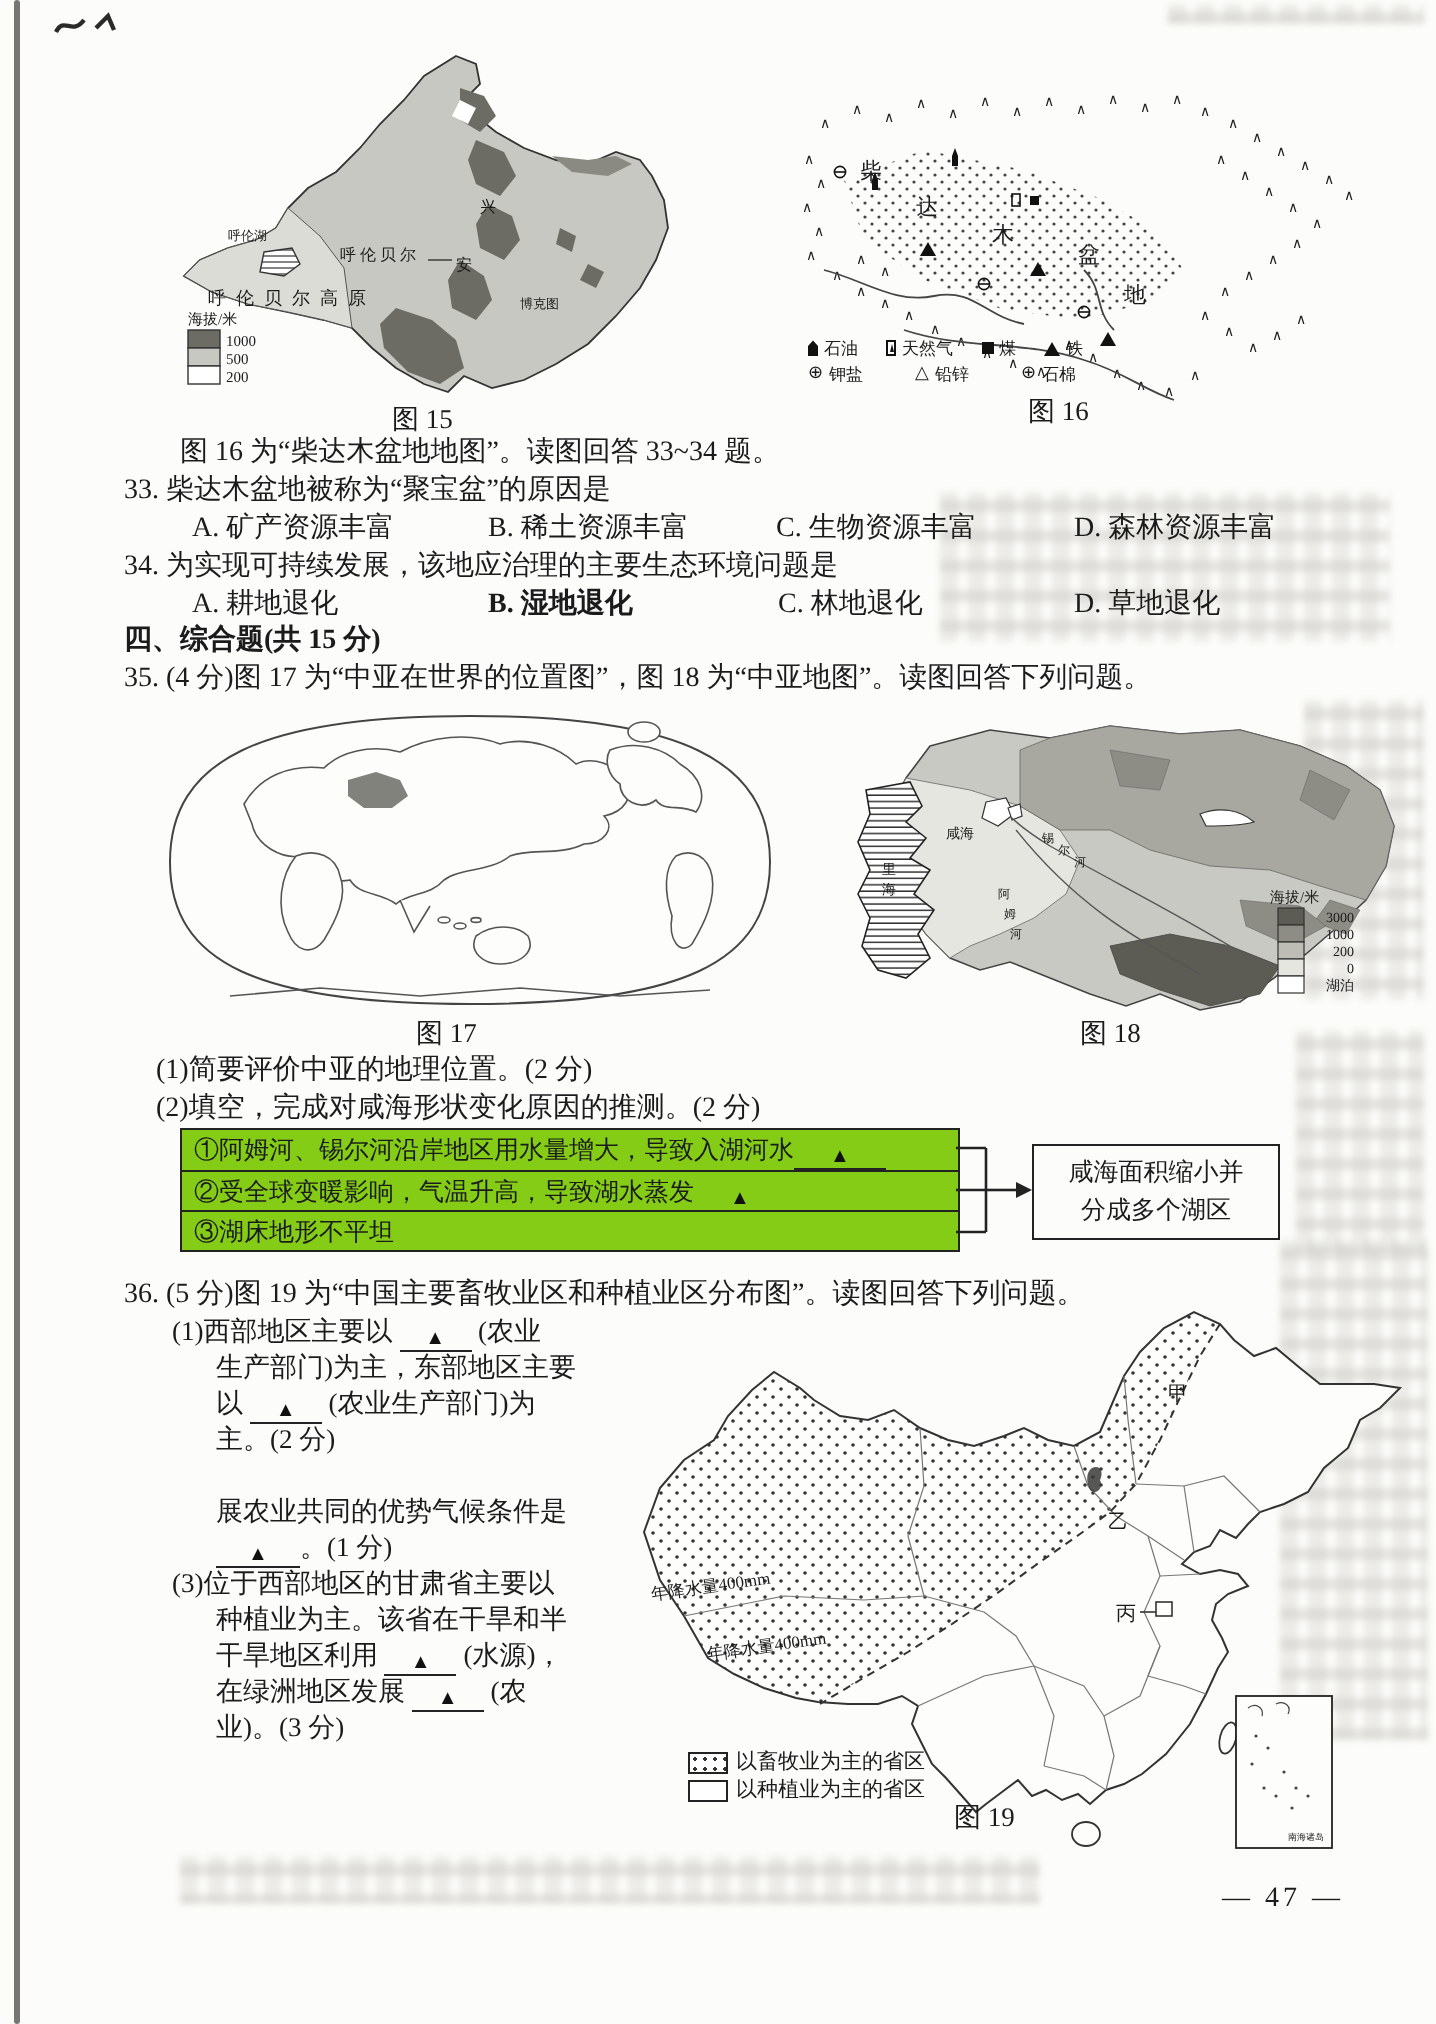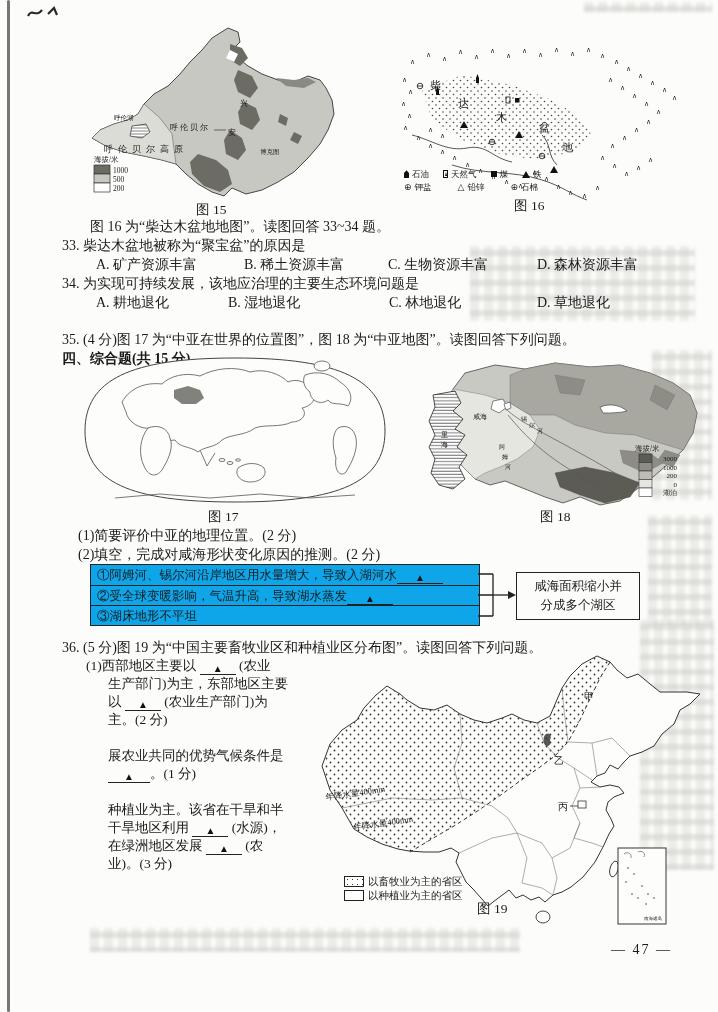--- a/index.html
+++ b/index.html
@@ -1,25 +1,25 @@
 <!DOCTYPE html>
 <html><head>
 <meta charset="utf-8">
 <style>
   html,body{margin:0;padding:0;background:#e9e9e6;}
   .page{position:relative;width:718px;height:1012px;margin:0 auto;background:#fcfcfa;
         font-family:"Liberation Serif","DejaVu Serif",serif;color:#1b1b1b;overflow:hidden;}
   .t{position:absolute;font-size:14px;line-height:1.15;white-space:nowrap;}
-  .b{font-weight:bold;margin-top:38px;}
+  .b{font-weight:bold;}
   .cap{font-size:13.5px;}
   .q36l{font-size:13.5px;}
   .blank{display:inline-block;border-bottom:1.4px solid #222;text-align:center;
          font-size:10px;line-height:11px;vertical-align:-2px;color:#111;}
   .w46{min-width:46px}.w36{min-width:36px}.w42{min-width:42px}
-  .flowbox{position:absolute;left:90px;top:564px;width:388px;height:60px;border:1.5px solid #222;background:#0ea5e9;}
+  .flowbox{position:absolute;left:90px;top:564px;width:388px;height:60px;border:1.5px solid #222;background:#84cc16;}
   .flowrow{height:20px;box-sizing:border-box;padding:2px 0 0 6px;font-size:12.5px;white-space:nowrap;}
   .flowrow + .flowrow{border-top:1.2px solid #222;}
   .resultbox{position:absolute;left:516px;top:572px;width:122px;height:46px;border:1.5px solid #222;
              display:flex;flex-direction:column;align-items:center;justify-content:center;font-size:12.5px;line-height:1.5;background:#fcfcfa;}
   .maplegend{position:absolute;left:344px;top:876px;font-size:10.5px;line-height:1.2;}
   .maplegend .row{display:flex;gap:4px;margin-bottom:1px;}
   .sw{width:20px;height:11px;border:1px solid #222;background:#fff;box-sizing:border-box;}
   .sw.dots{background-image:radial-gradient(#333 0.8px, transparent 0.9px);background-size:5px 5px;}
   .f16legend{position:absolute;left:404px;top:170px;font-size:8.5px;line-height:1;}
   .f16legend .row{display:flex;align-items:flex-end;margin-bottom:4px;}
@@ -231,21 +231,21 @@
   <div class="t cap" style="left:514px;top:198px;">图 16</div>
 
   <div class="t" style="left:90px;top:219px;">图 16 为“柴达木盆地地图”。读图回答 33~34 题。</div>
   <div class="t" style="left:62px;top:238px;">33. 柴达木盆地被称为“聚宝盆”的原因是</div>
   <div class="t" style="left:96px;top:257px;">A. 矿产资源丰富</div>
   <div class="t" style="left:244px;top:257px;">B. 稀土资源丰富</div>
   <div class="t" style="left:388px;top:257px;">C. 生物资源丰富</div>
   <div class="t" style="left:537px;top:257px;">D. 森林资源丰富</div>
   <div class="t" style="left:62px;top:276px;">34. 为实现可持续发展，该地应治理的主要生态环境问题是</div>
   <div class="t" style="left:96px;top:295px;">A. 耕地退化</div>
-  <div class="t" style="left:228px;top:295px;">B. 湿地退化</div>
+  <div class="t" style="left:244px;top:295px;font-weight:bold;">B. 湿地退化</div>
   <div class="t" style="left:389px;top:295px;">C. 林地退化</div>
   <div class="t" style="left:537px;top:295px;">D. 草地退化</div>
   <div class="t b" style="left:62px;top:313px;">四、综合题(共 15 分)</div>
   <div class="t" style="left:62px;top:332px;">35. (4 分)图 17 为“中亚在世界的位置图”，图 18 为“中亚地图”。读图回答下列问题。</div>
 
   <svg style="position:absolute;left:70px;top:350px" width="330" height="162" viewBox="0 0 330 162">
     <path d="M15,81 C15,30 60,8 165,8 C270,8 315,30 315,81 C315,132 270,152 165,152 C60,152 15,132 15,81 Z" fill="#fdfdfb" stroke="#444" stroke-width="1"></path>
     <g fill="#fdfdfb" stroke="#555" stroke-width="0.8">
       <path d="M52,52 C60,38 75,32 92,34 C100,26 115,22 130,26 C145,18 165,16 180,22 C195,18 210,24 218,32 C226,28 238,32 242,40 C248,48 242,56 232,58 C238,64 232,72 222,72 C210,78 195,74 185,78 C175,86 160,84 152,90 C145,98 135,96 128,102 C120,96 110,98 105,90 C95,92 85,86 82,78 C70,80 58,72 56,62 Z"></path>
       <path d="M130,100 L137,116 L145,103"></path>
@@ -333,20 +333,21 @@
       <span>分成多个湖区</span>
   </div>
 
   <div class="t" style="left:62px;top:640px;">36. (5 分)图 19 为“中国主要畜牧业区和种植业区分布图”。读图回答下列问题。</div>
   <div class="t q36l" style="left:86px;top:658px;"><span>(1)西部地区主要以</span> <span class="blank w36">▲</span> <span>(农业</span></div>
   <div class="t q36l" style="left:108px;top:676px;text-align:center;">生产部门)为主，东部地区主要</div>
   <div class="t q36l" style="left:108px;top:694px;"><span>以</span> <span class="blank w36">▲</span> <span>(农业生产部门)为</span></div>
   <div class="t q36l" style="left:108px;top:712px;">主。(2 分)</div>
   <div class="t q36l" style="left:108px;top:748px;">展农业共同的优势气候条件是</div>
   <div class="t q36l" style="left:108px;top:766px;"><span class="blank w42">▲</span><span>。(1 分)</span></div>
+  <div class="t q36l" style="left:86px;top:784px;">(3)位于西部地区的甘肃省主要以</div>
   <div class="t q36l" style="left:108px;top:802px;">种植业为主。该省在干旱和半</div>
   <div class="t q36l" style="left:108px;top:820px;"><span>干旱地区利用</span> <span class="blank w36">▲</span> <span>(水源)，</span></div>
   <div class="t q36l" style="left:108px;top:838px;"><span>在绿洲地区发展</span> <span class="blank w36">▲</span> <span>(农</span></div>
   <div class="t q36l" style="left:108px;top:856px;">业)。(3 分)</div>
 
   <svg style="position:absolute;left:312px;top:648px" width="402" height="300" viewBox="0 0 402 300">
     <defs>
       <pattern id="d19" width="8" height="8" patternUnits="userSpaceOnUse">
         <circle cx="2.5" cy="2.5" r="0.9" fill="#333"></circle>
           <circle cx="6.5" cy="6.5" r="0.9" fill="#333"></circle>

